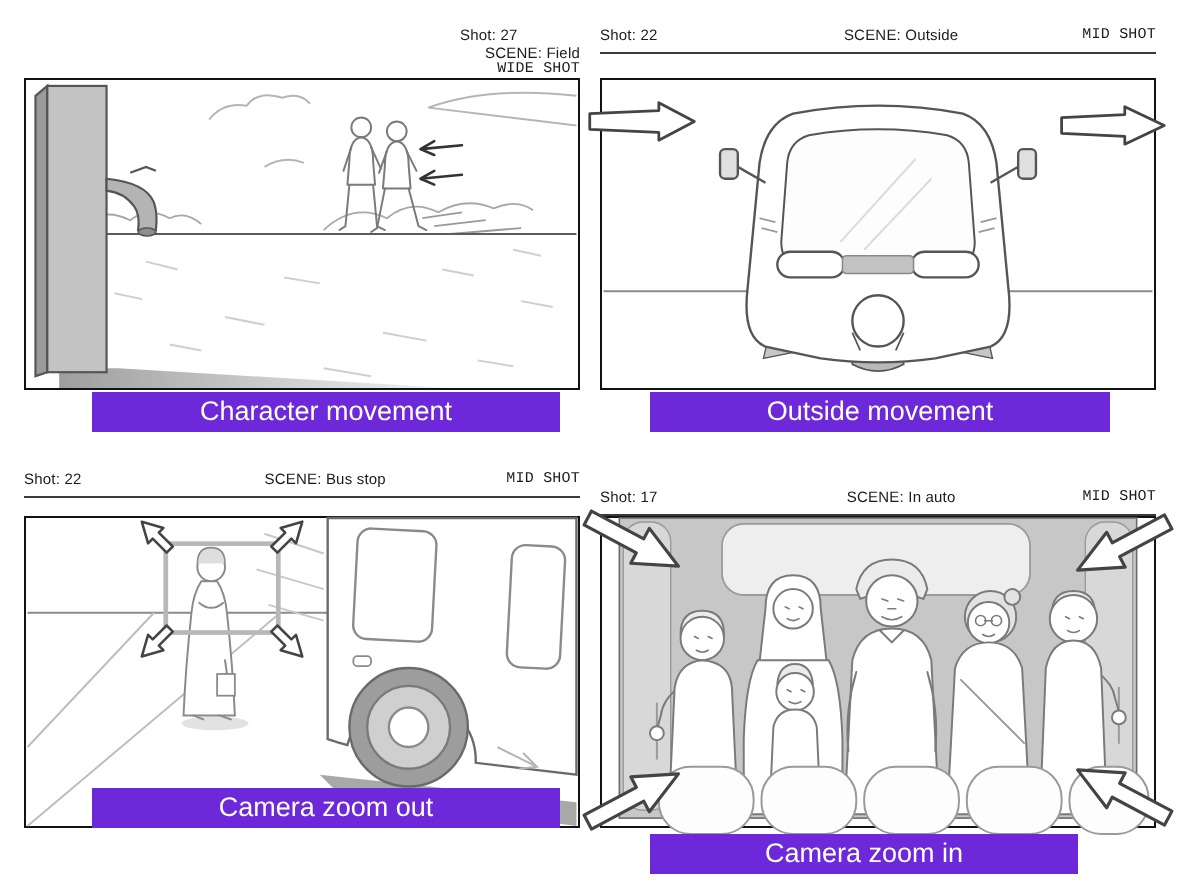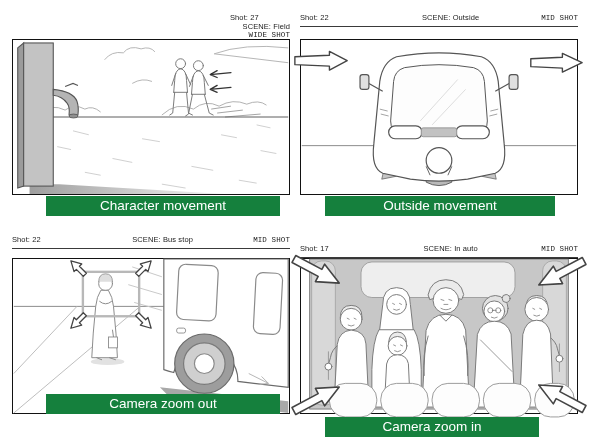--- a/index.html
+++ b/index.html
@@ -1,21 +1,21 @@
 <!DOCTYPE html>
 <html><head>
 <meta charset="utf-8">
 <style>
   html,body{margin:0;padding:0;}
   body{width:600px;height:446px;position:relative;background:#fff;font-family:"Liberation Sans",sans-serif;overflow:hidden;}
   .panel-header{position:absolute;width:278px;display:flex;justify-content:space-between;align-items:flex-end;
     font-size:7.5px;color:#1b1b1b;border-bottom:1px solid #3a3a3a;padding-bottom:4px;letter-spacing:.1px;}
   .frame{position:absolute;width:276px;height:154px;border:1.5px solid #121212;background:#fff;}
   .frame svg{overflow:visible;display:block;}
-  .caption{position:absolute;height:20px;background:#15803d;color:#fff;font-size:13.5px;line-height:20px;text-align:center;}
+  .caption{position:absolute;height:20px;background:#6d28d9;color:#fff;font-size:13.5px;line-height:20px;text-align:center;}
   .hdr-left{min-width:60px;text-align:left;}
   .hdr-mid{text-align:right;}
   .hdr-right{text-align:left;font-family:Liberation Mono, monospace;}
 </style>
 </head>
 <body>
 
 <div class="panel-header" style="left:12px;top:13px;flex-direction:column;">
   <span class="hdr-left">Shot: 27</span>
   <span class="hdr-mid">SCENE: Field</span>

